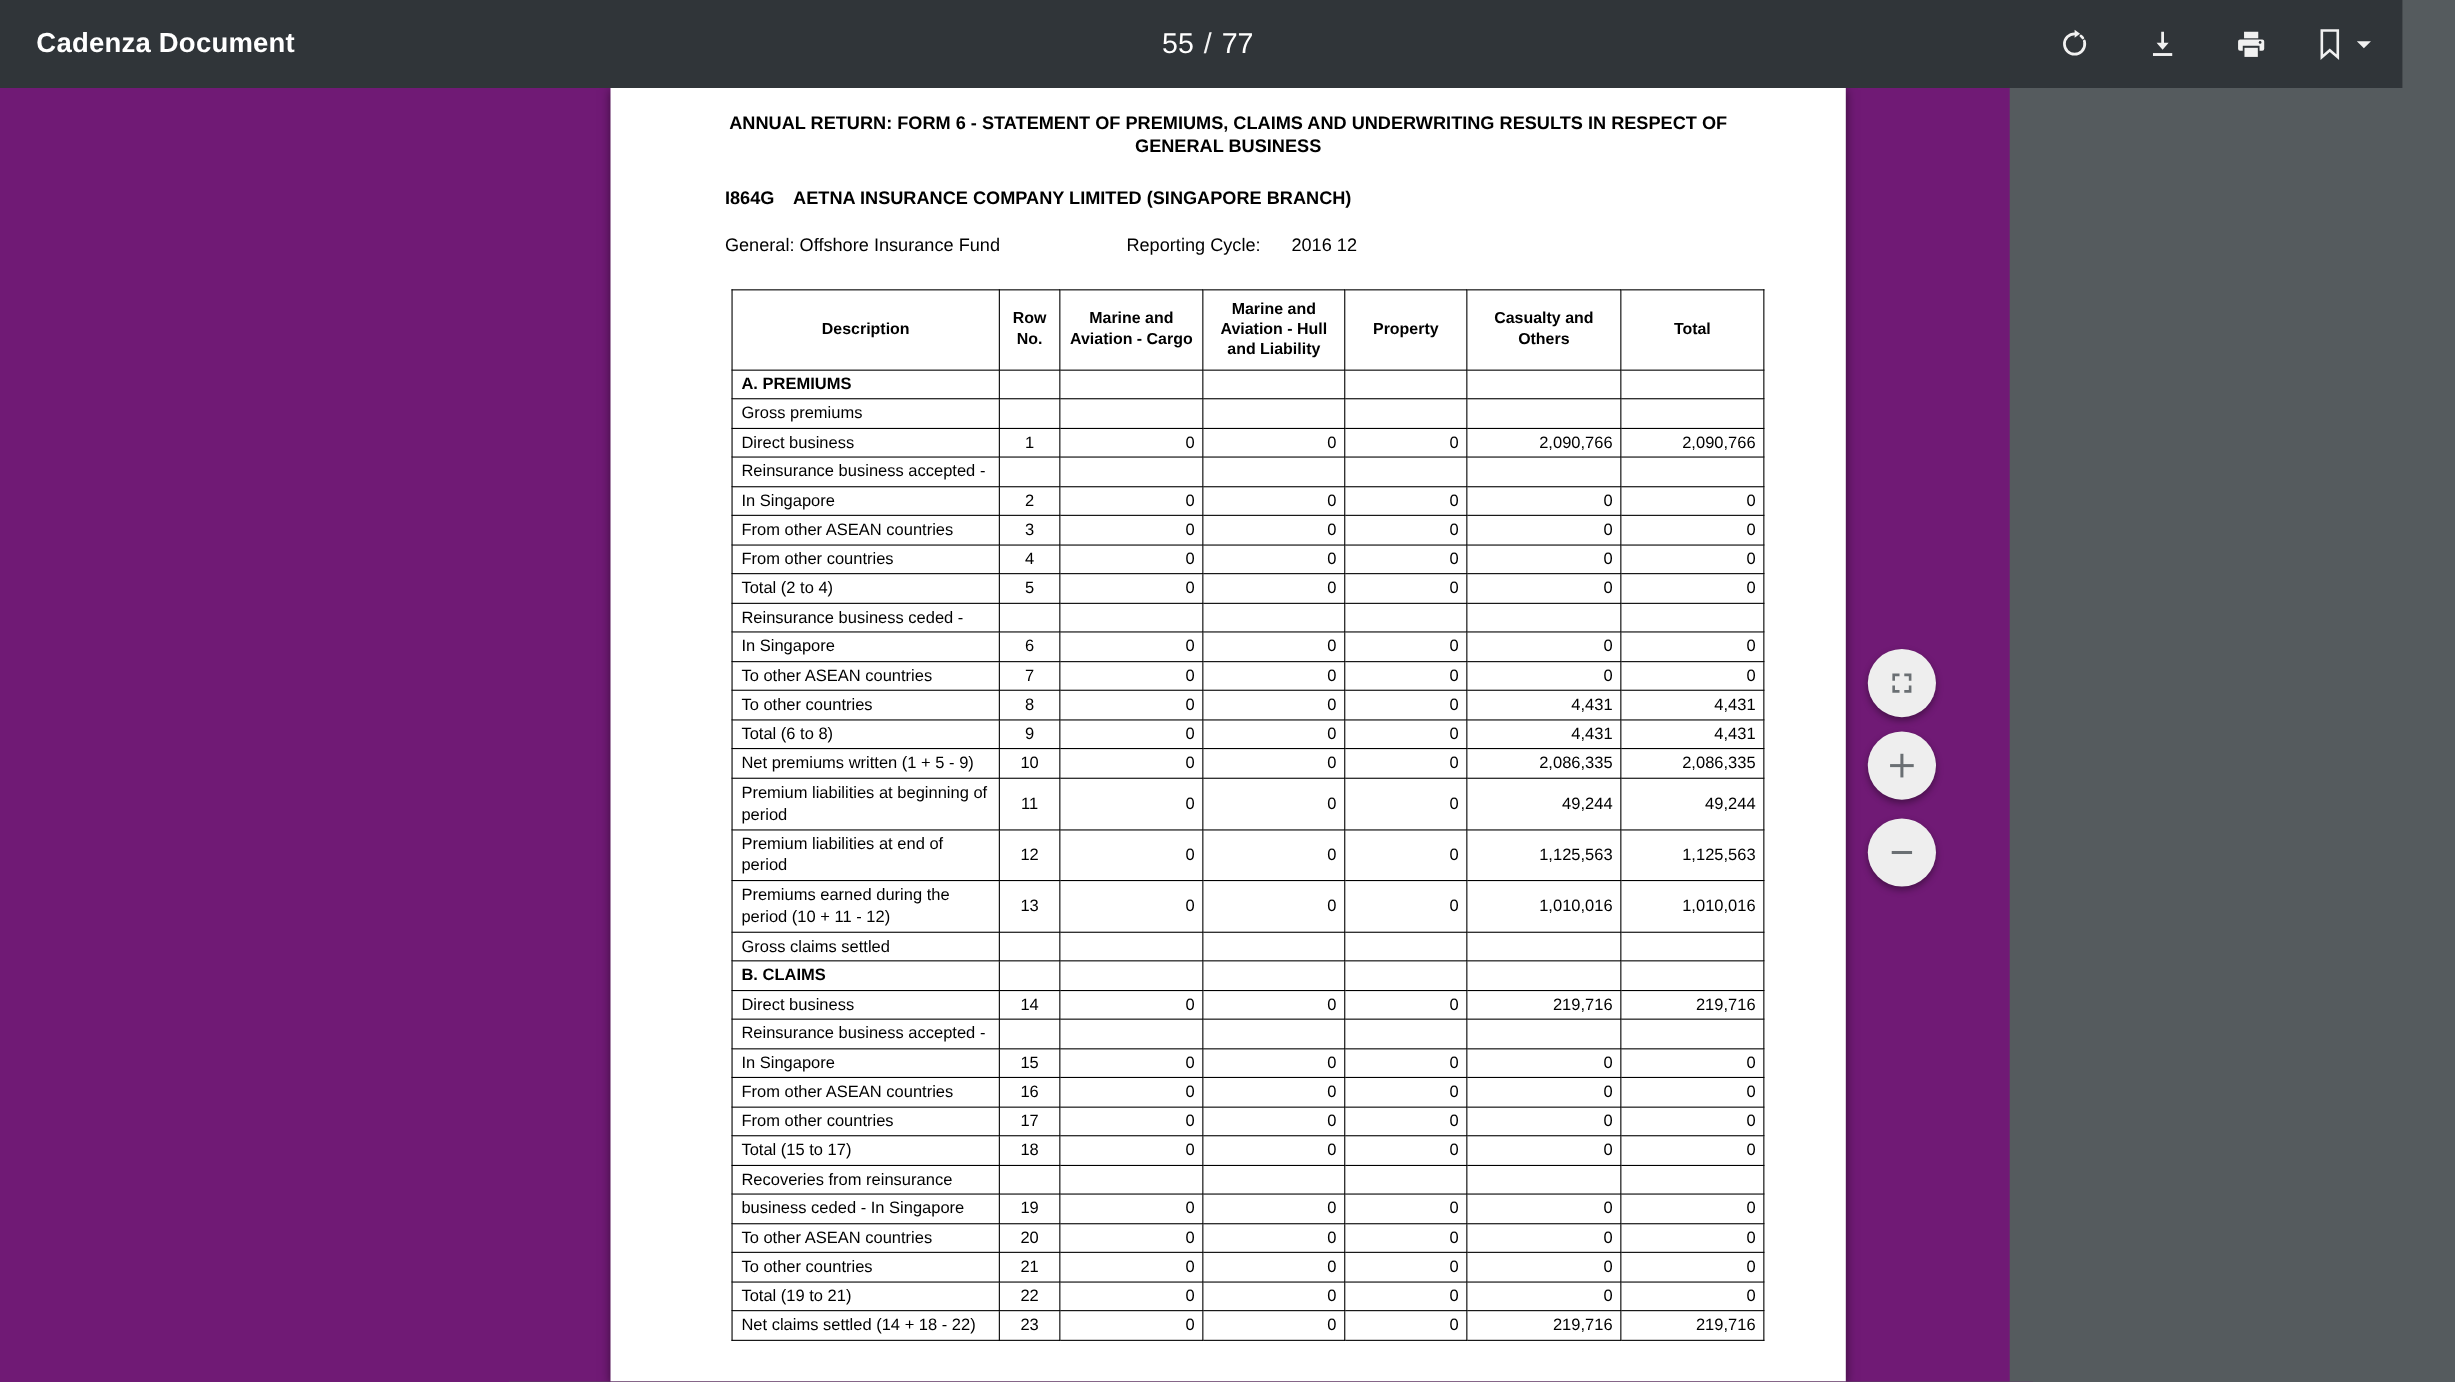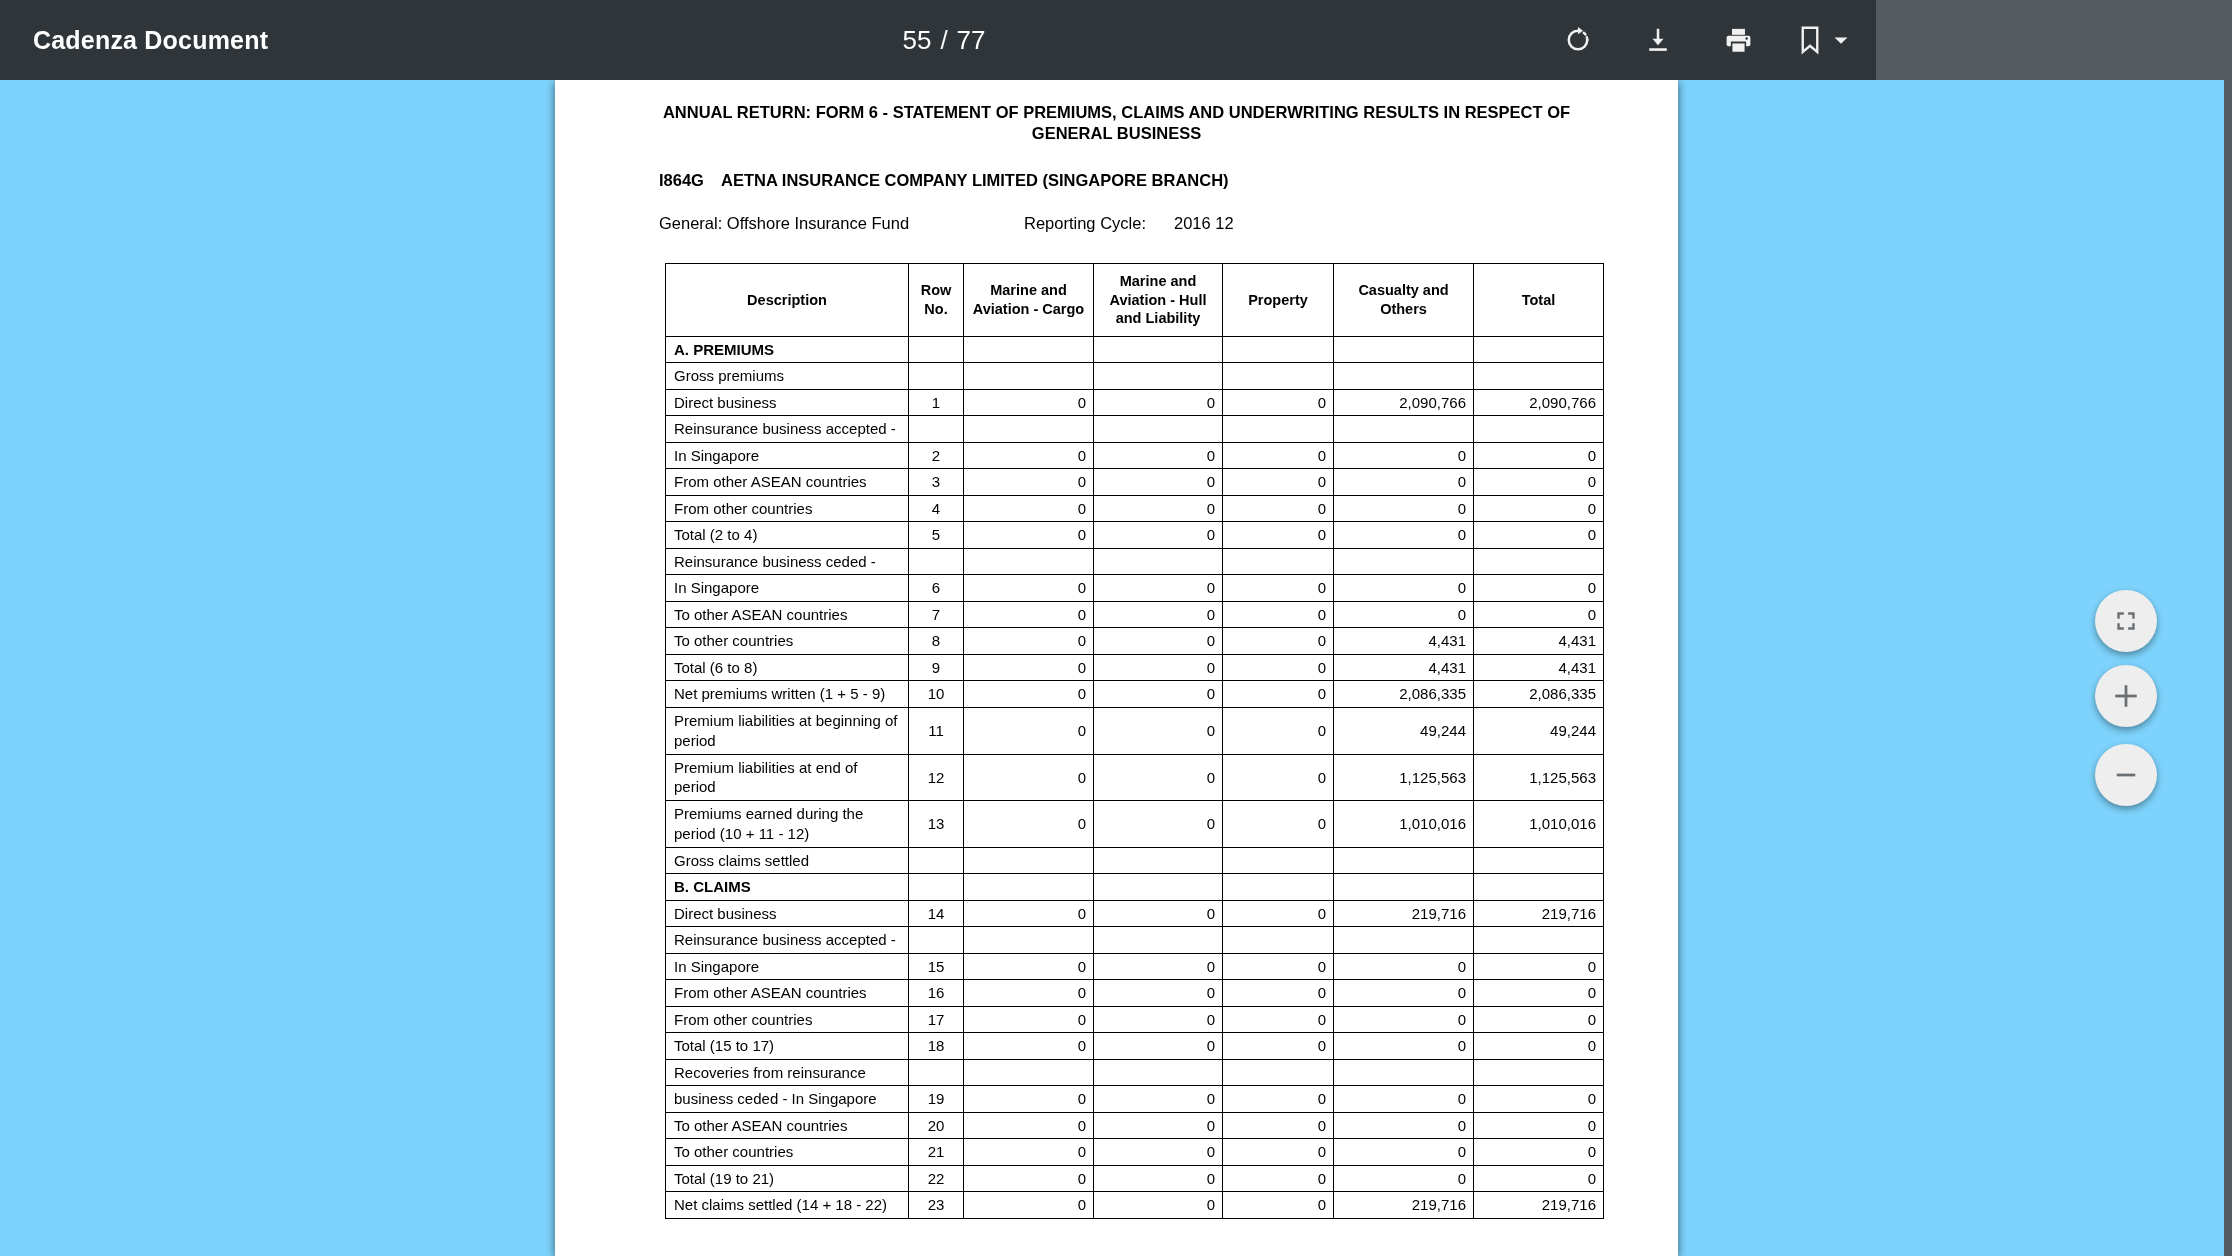--- a/index.html
+++ b/index.html
@@ -9,21 +9,21 @@
     height: 1256px;
     overflow: hidden;
     background: #555b5e;
     font-family: "Liberation Sans", sans-serif;
   }
 
   
   #toolbar {
     position: absolute;
     top: 0; left: 0;
-    width: 1876px;
+    width: 2184px;
     height: 80px;
     background: #303539;
     display: flex;
     align-items: center;
     box-sizing: border-box;
     z-index: 30;
   }
   #app-title {
     position: absolute;
     left: 33px;
@@ -74,23 +74,23 @@
     display: flex;
     align-items: center;
     gap: 2px;
     cursor: pointer;
   }
 
   
   #viewer {
     position: absolute;
     top: 80px; left: 0;
-    width: 2224px;
+    width: 1827px;
     height: 1176px;
-    background: #7dd3fc;
+    background: #701a75;
     overflow: hidden;
   }
 
   
   #page {
     position: absolute;
     left: 555px;
     top: 0;
     width: 1123px;
     min-height: 1176px;

